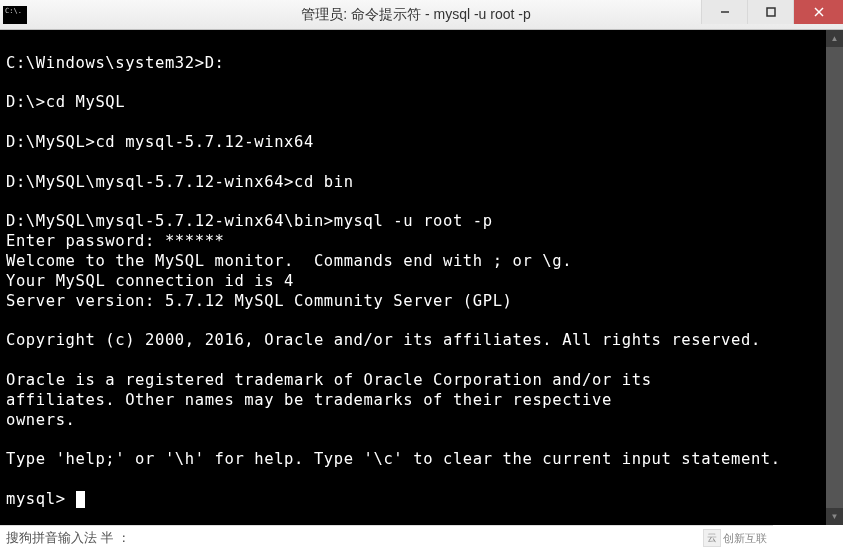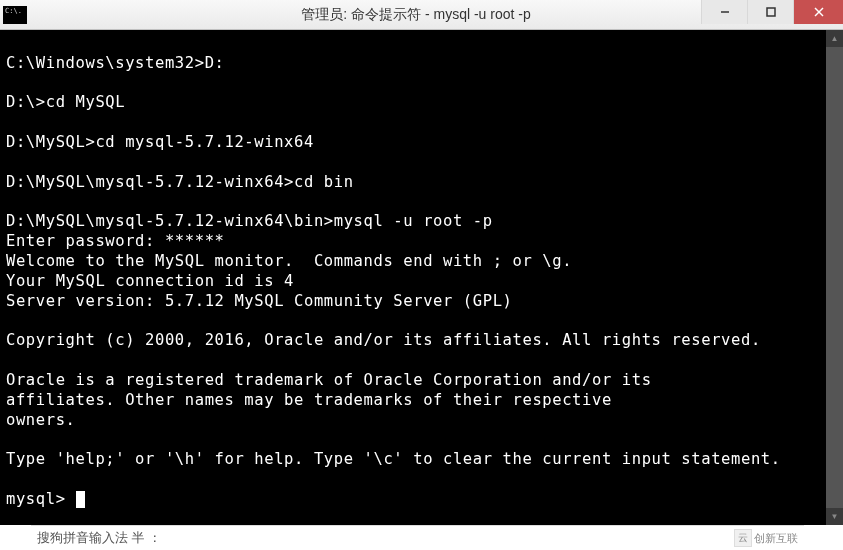--- a/index.html
+++ b/index.html
@@ -122,21 +122,20 @@
       width: 773px;
       height: 25px;
       background: #fff;
       color: #555;
       font-size: 13px;
       padding: 3px 6px;
       display: flex;
       align-items: center;
       border-top: 1px solid #ddd;
       justify-content: space-between;
-      margin-left: 31px;
     }
     .watermark {
       display: flex;
       align-items: center;
       gap: 2px;
       font-size: 11px;
       color: #888;
     }
     .watermark-badge {
       background: #f0f0f0;

